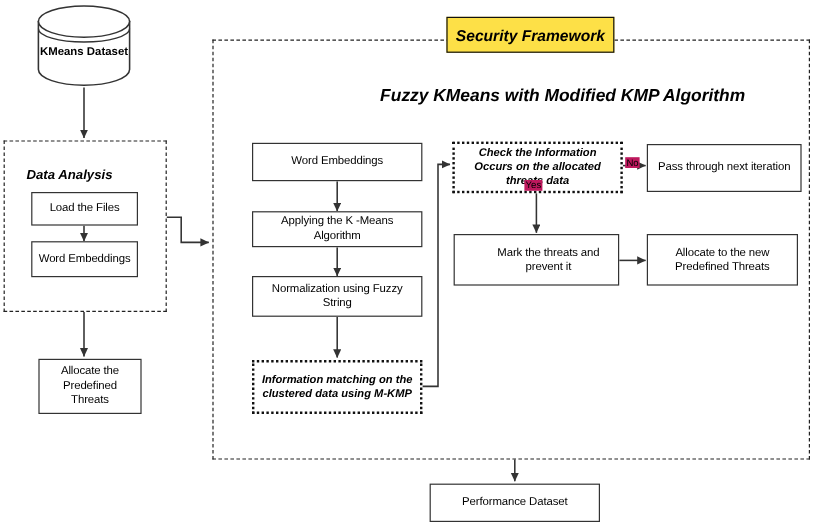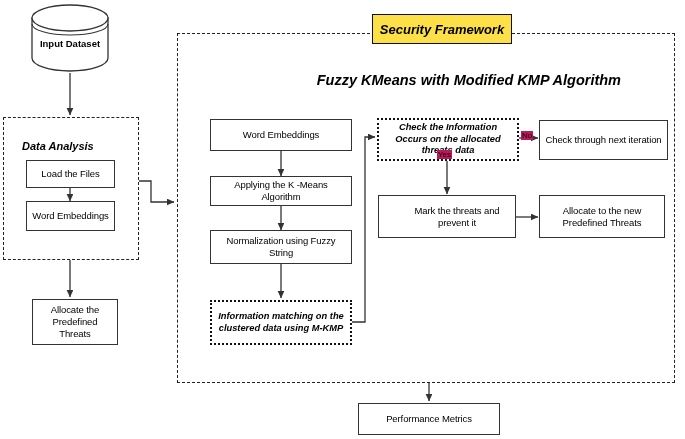--- a/index.html
+++ b/index.html
@@ -120,21 +120,21 @@
 
     <line x1="429" y1="383" x2="429" y2="401" stroke="#333" stroke-width="1.3" marker-end="url(#ah)"></line>
 
     <g>
       <path d="M32,18 L32,58 A38,13 0 0 0 108,58 L108,18 Z" fill="#fff" stroke="#333" stroke-width="1.3"></path>
       <ellipse cx="70" cy="18" rx="38" ry="13" fill="#fff" stroke="#333" stroke-width="1.3"></ellipse>
       <path d="M32,24 A38,11 0 0 0 108,24" fill="none" stroke="#333" stroke-width="1.1"></path>
     </g>
   </svg>
 
-  <div class="cyl-label" style="left:32px;top:38px;width:76px;">Input Dataset</div>
+  <div class="cyl-label" style="left:32px;top:38px;width:76px;">KMeans Dataset</div>
 
   <div class="dashed-region" style="left:3px;top:117px;width:136px;height:143px;"></div>
   <div class="region-title" style="left:22px;top:140px;width:100px;text-align:left;font-size:11px;">Data Analysis</div>
 
   <div class="node solid-box" style="left:26px;top:160px;width:89px;height:28px;">Load the Files</div>
   <div class="node solid-box" style="left:26px;top:201px;width:89px;height:30px;">Word Embeddings</div>
 
   <div class="node solid-box" style="left:32px;top:299px;width:86px;height:46px;">Allocate the Predefined Threats</div>
 
   <div class="dashed-region" style="left:177px;top:33px;width:498px;height:350px;"></div>
@@ -143,19 +143,19 @@
 
   <div class="node solid-box" style="left:210px;top:119px;width:142px;height:32px;">Word Embeddings</div>
   <div class="node solid-box" style="left:210px;top:176px;width:142px;height:30px;">Applying the K -Means Algorithm</div>
   <div class="node solid-box" style="left:210px;top:230px;width:142px;height:34px;">Normalization using Fuzzy String</div>
   <div class="node dotted-box" style="left:210px;top:300px;width:142px;height:45px;">Information matching on the clustered data using M-KMP</div>
 
   <div class="node dotted-box" style="left:377px;top:118px;width:142px;height:43px;">Check the Information Occurs on the allocated threats data</div>
   <div class="edge-label" style="left:521px;top:131px;">No</div>
   <div class="edge-label" style="left:437px;top:150px;text-align:right;">Yes</div>
 
-  <div class="node solid-box" style="left:539px;top:120px;width:129px;height:40px;">Check through next iteration</div>
+  <div class="node solid-box" style="left:539px;top:120px;width:129px;height:40px;">Pass through next iteration</div>
   <div class="node solid-box" style="left:378px;top:195px;width:138px;height:43px;padding-left:24px;">Mark the threats and prevent it</div>
   <div class="node solid-box" style="left:539px;top:195px;width:126px;height:43px;">Allocate to the  new Predefined Threats</div>
 
-  <div class="node solid-box" style="left:358px;top:403px;width:142px;height:32px;">Performance Metrics</div>
+  <div class="node solid-box" style="left:358px;top:403px;width:142px;height:32px;">Performance Dataset</div>
 
 </div>
 
 </body></html>

